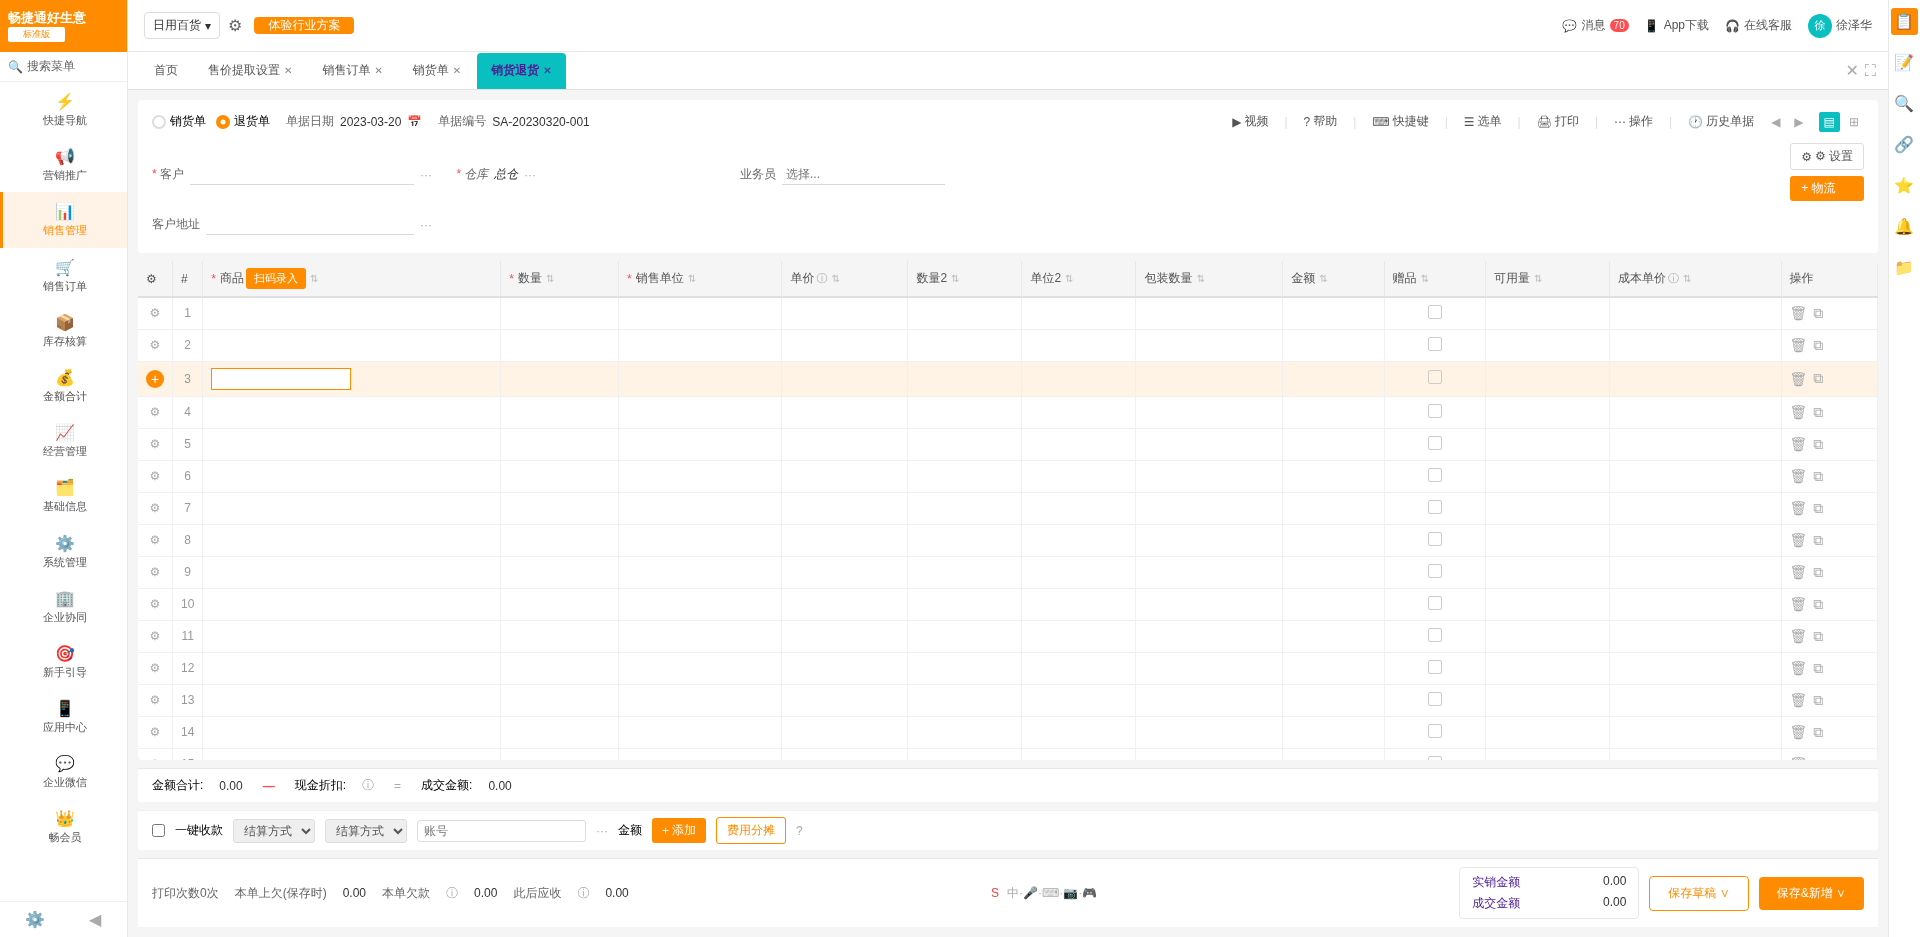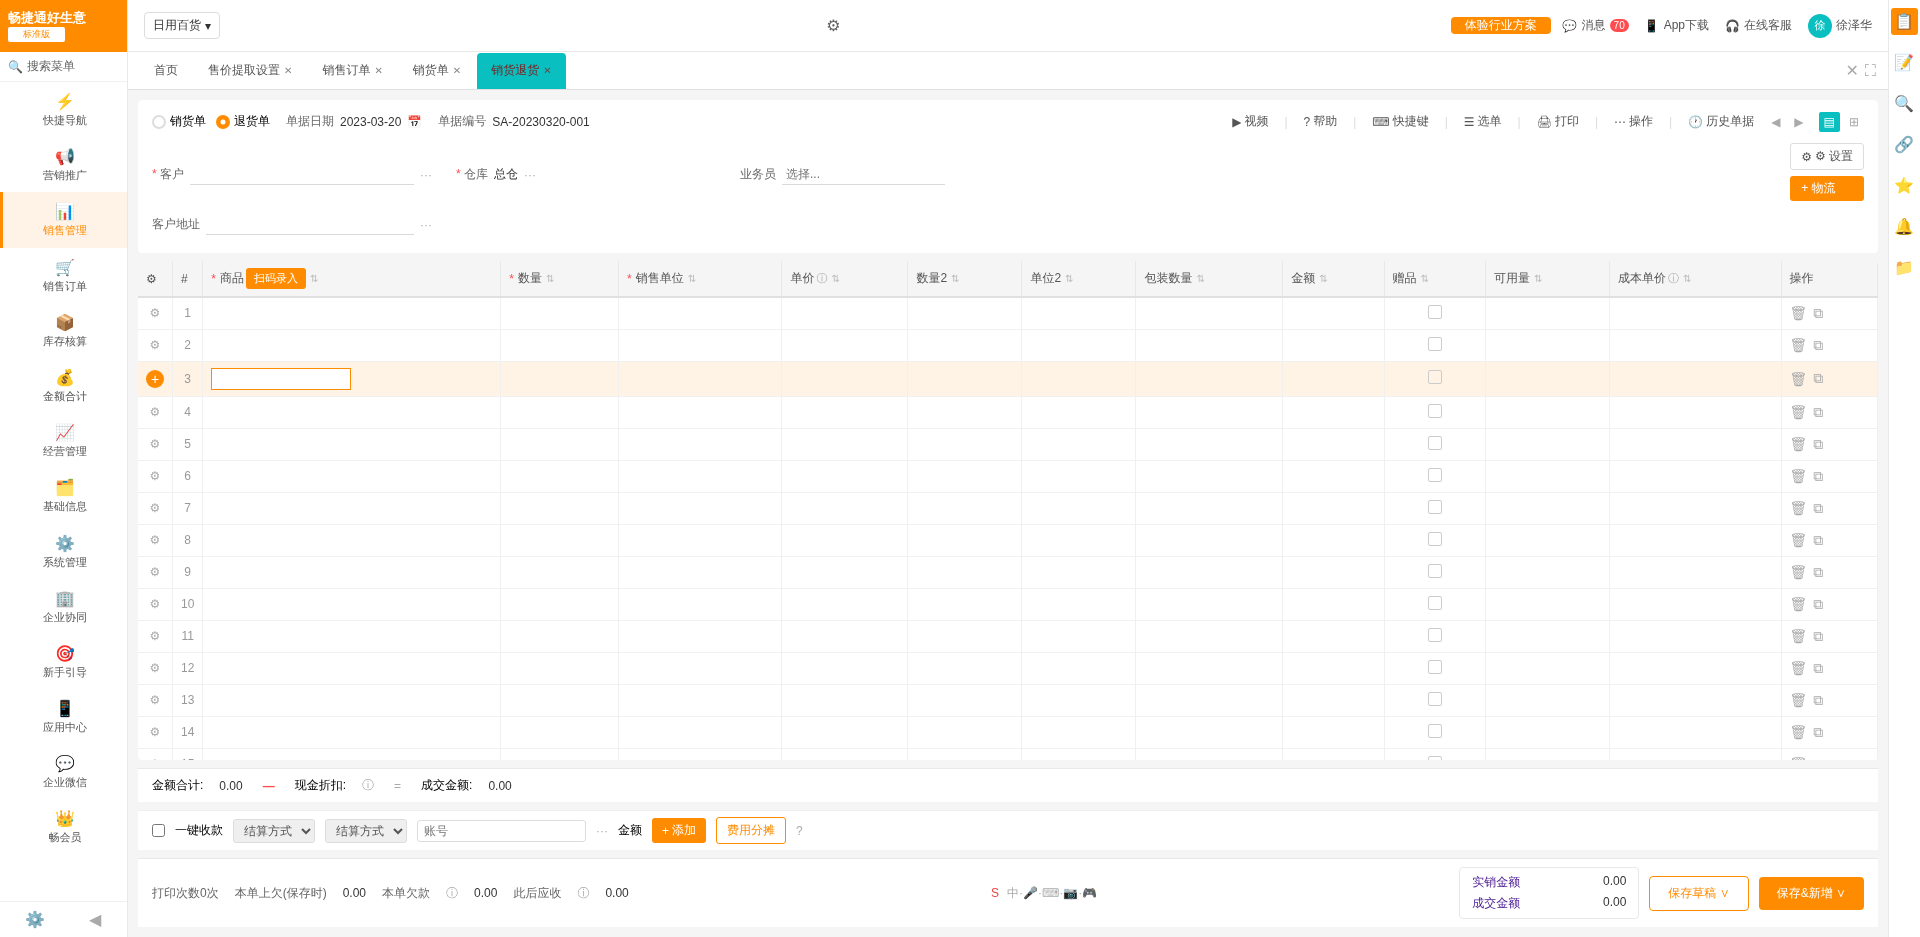--- a/index.html
+++ b/index.html
@@ -16,32 +16,32 @@
     .sidebar-nav-item.active { background: #fff3e8; color: #ff8c00; border-left-color: #ff8c00; }
     .sidebar-nav-icon { font-size: 16px; }
     .sidebar-nav-label { font-size: 11px; text-align: left; line-height: 1.2; }
     .sidebar-bottom { border-top: 1px solid #f0f0f0; display: flex; align-items: center; justify-content: space-around; padding: 8px 4px; }
 
     
     .main { flex: 1; display: flex; flex-direction: column; overflow: hidden; }
 
     
     .topbar { background: #fff; height: 52px; display: flex; align-items: center; padding: 0 16px; border-bottom: 1px solid #e8e8e8; gap: 12px; }
-    .topbar-left { display: flex; align-items: center; gap: 8px; flex: 1; justify-content: space-between; }
+    .topbar-left { display: flex; align-items: center; gap: 8px; flex: 1; }
     .topbar-dropdown { display: flex; align-items: center; gap: 4px; padding: 4px 8px; border: 1px solid #ddd; border-radius: 4px; cursor: pointer; color: #333; }
     .topbar-btn-experience { background: #ff8c00; color: #fff; border: none; padding: 0 14px; border-radius: 4px; cursor: pointer; font-size: 12px; }
     .topbar-gear { color: #666; cursor: pointer; font-size: 16px; margin-right: 4px; }
     .topbar-right { display: flex; align-items: center; gap: 16px; color: #555; }
     .topbar-right-item { display: flex; align-items: center; gap: 4px; cursor: pointer; }
     .badge { background: #ff4d4f; color: #fff; border-radius: 10px; font-size: 10px; padding: 1px 4px; }
 
     
     .tabs { background: #fff; display: flex; align-items: center; border-bottom: 1px solid #e0e0e0; padding: 0 12px; height: 38px; gap: 2px; }
     .tab { padding: 6px 14px; cursor: pointer; color: #555; border-radius: 4px 4px 0 0; white-space: nowrap; display: flex; align-items: center; gap: 4px; height: 36px; }
-    .tab.active { background: #09bfbf; color: #7f1d1d; }
+    .tab.active { background: #09bfbf; color: #4c1d95; font-weight: bold; }
     .tab-close { font-size: 10px; opacity: 0.7; }
 
     
     .content { flex: 1; overflow-y: auto; background: #f5f5f5; padding: 10px; display: flex; flex-direction: column; gap: 8px; }
 
     
     .form-card { background: #fff; border-radius: 4px; padding: 10px 14px; }
 
     .radio-group { display: flex; align-items: center; gap: 10px; }
     .radio-item { display: flex; align-items: center; gap: 4px; cursor: pointer; }
@@ -330,21 +330,21 @@
       </div>
 
       <div style="display:flex;align-items:flex-start;gap:16px;margin-bottom:8px;">
         <div style="flex:1;display:flex;flex-direction:column;gap:8px;">
           <div style="display:flex;align-items:center;gap:24px;">
             <div class="form-row" style="min-width:280px;">
               <span class="form-label required">客户</span>
               <input class="form-row-input" type="text" placeholder="" style="">
               <span class="form-dots">···</span>
             </div>
-            <div class="form-row" style="min-width:260px;">
+            <div class="form-row" style="min-width:260px;font-style:italic;">
               <span class="form-label required">仓库</span>
               <span style="color:#333;">总仓</span>
               <span class="form-dots">···</span>
             </div>
             <div class="form-row" style="min-width:200px;">
               <span class="form-label">业务员</span>
               <input class="form-row-input" type="text" placeholder="选择..." style="">
               <span class="form-dots" style="opacity:0;">···</span>
             </div>
           </div>

